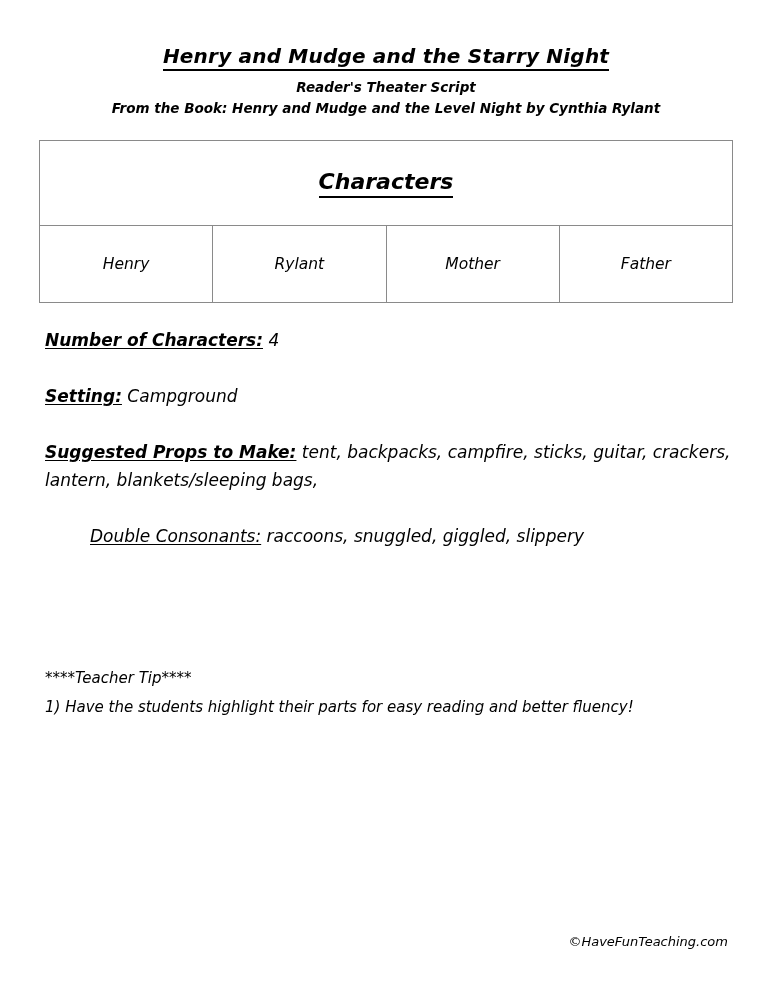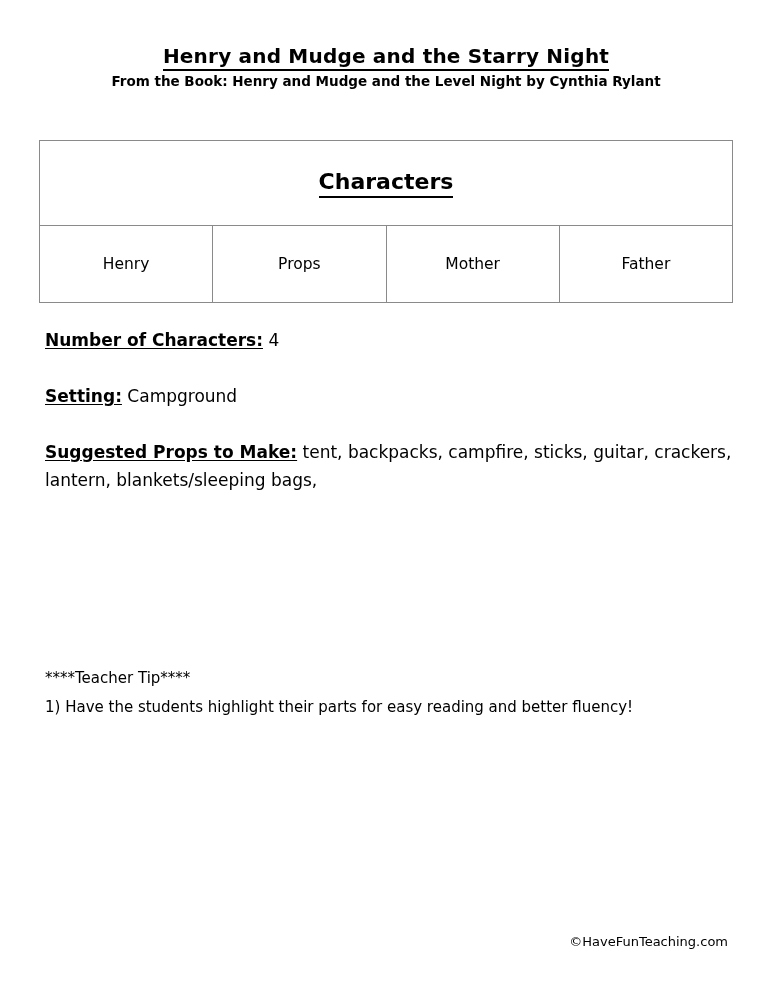--- a/index.html
+++ b/index.html
@@ -14,20 +14,21 @@
     position: relative;
     font-family: "DejaVu Sans", "Liberation Sans", sans-serif;
     color: #000000;
     overflow: hidden;
   }
 
   .page {
     position: absolute;
     inset: 0;
     padding: 4px;
+    font-style: italic;
   }
 
   
   .header {
     position: absolute;
     left: 0;
     top: 44px;
     width: 772px;
     text-align: center;
   }
@@ -141,33 +142,34 @@
 </style>
 </head>
 <body>
 
 <div class="page">
 
   <div class="header">
     <div>
       <span class="doc-title">Henry and Mudge and the Starry Night</span>
     </div>
+    <div class="subtitle-1">Reader's Theater Script</div>
     <div class="subtitle-2">From the Book: Henry and Mudge and the Level Night by Cynthia Rylant</div>
   </div>
 
   <table class="char-table">
     <tbody>
       <tr>
         <td class="header-cell" colspan="4">
           <span class="table-heading">Characters</span>
         </td>
       </tr>
       <tr>
         <td class="name-cell">Henry</td>
-        <td class="name-cell">Props</td>
+        <td class="name-cell">Rylant</td>
         <td class="name-cell">Mother</td>
         <td class="name-cell">Father</td>
       </tr>
     </tbody>
   </table>
 
   <div class="body-block">
 
     <div class="section">
       <span class="lbl">Number of Characters:</span><span class="val"> 4</span>
@@ -176,20 +178,23 @@
 
     <div class="section">
       <span class="lbl">Setting:</span><span class="val"> Campground</span>
     </div>
 
     <div class="section">
       <span class="lbl">Suggested Props to Make:</span><span class="val"> tent, backpacks, campfire, sticks, guitar, crackers, lantern, blankets/sleeping bags,</span>
     </div>
 
     <div class="section">
+      <div class="indent-line">
+        <span class="lbl-sub">Double Consonants:</span><span class="val"> raccoons, snuggled, giggled, slippery</span>
+      </div>
     </div>
 
   </div>
 
   <div class="teacher-tip">
     <div class="tip-line">****Teacher Tip****</div>
     <div class="tip-line">1) Have the students highlight their parts for easy reading and better fluency!</div>
   </div>
 
   <div class="footer">©HaveFunTeaching.com</div>

